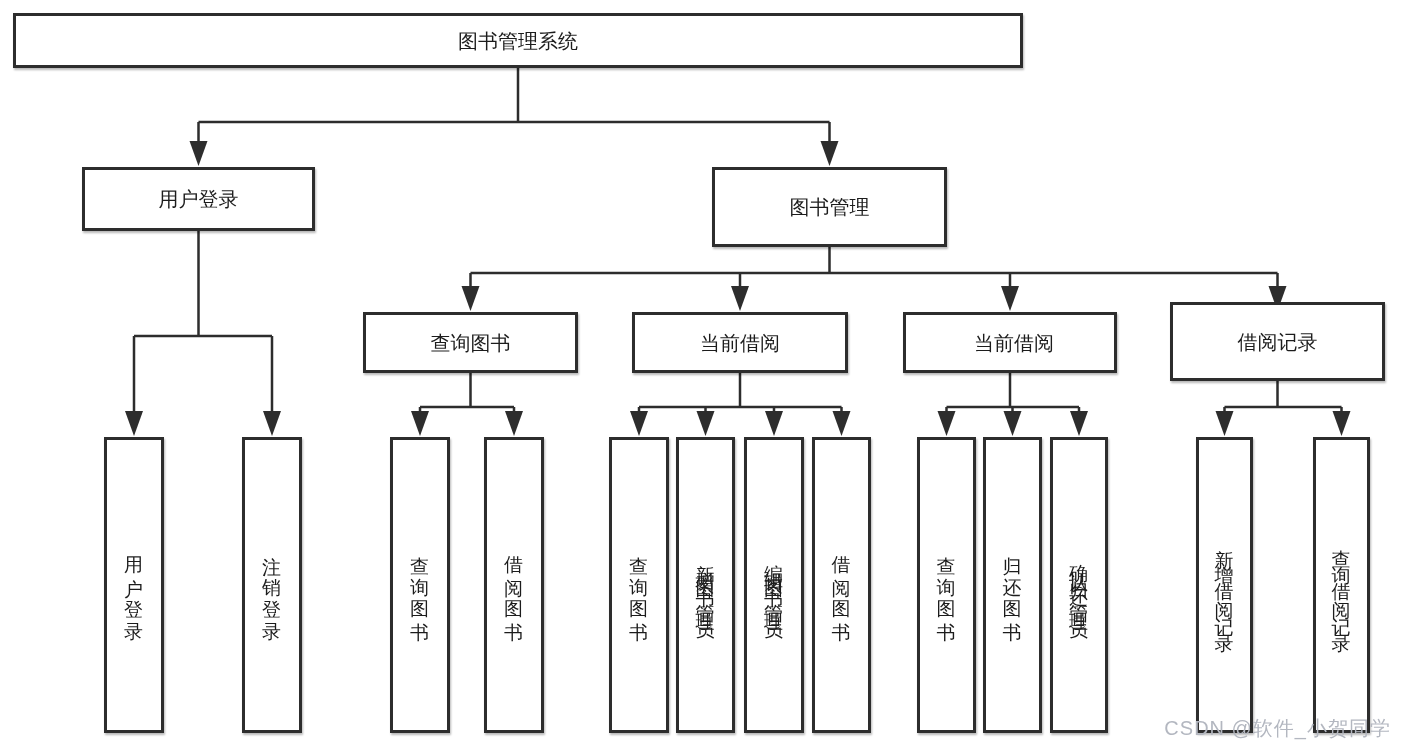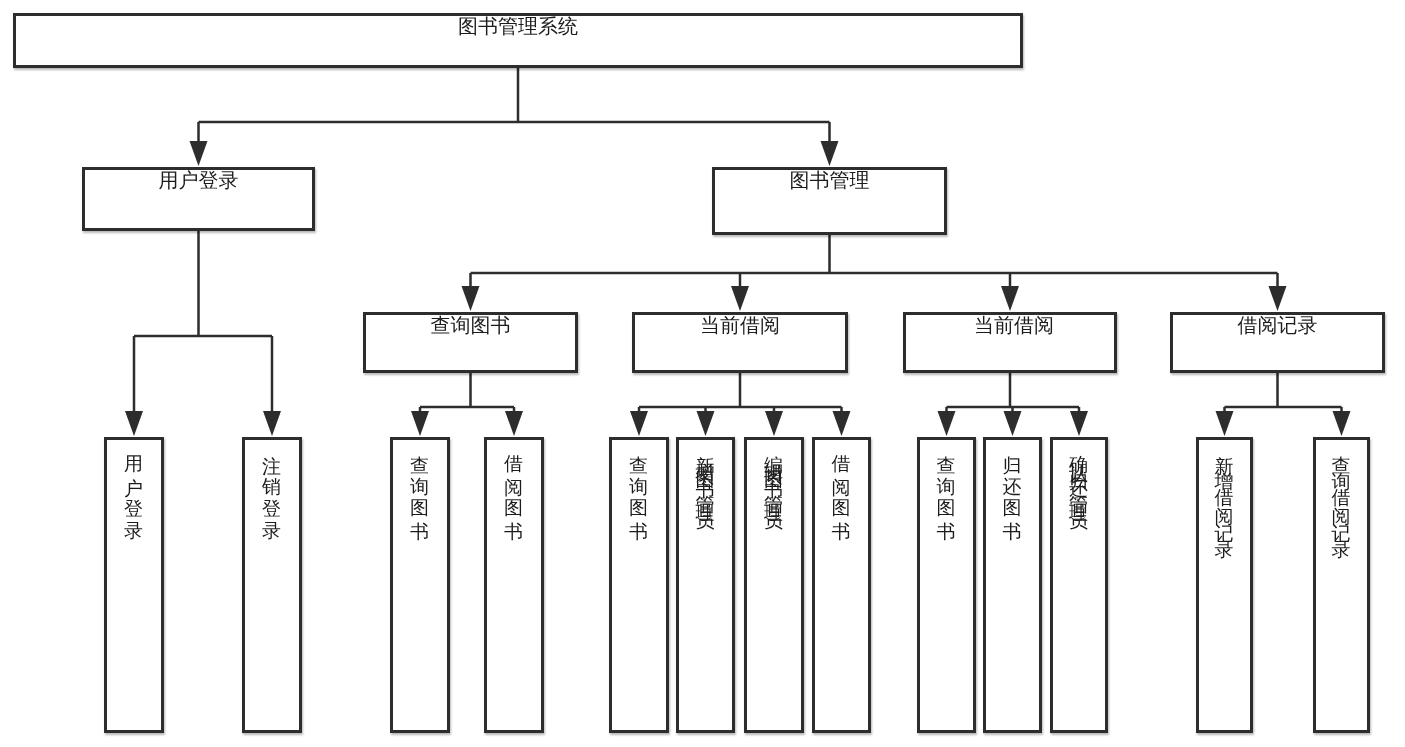--- a/index.html
+++ b/index.html
@@ -21,21 +21,21 @@
     top: 0;
     width: 1405px;
     height: 747px;
   }
   .node {
     position: absolute;
     box-sizing: border-box;
     border: 3px solid var(--border-color, #2d2d2d);
     background: var(--box-fill, #ffffff);
     display: flex;
-    align-items: flex-start;
+    align-items: center;
     justify-content: center;
     box-shadow: 1px 2px 2px rgba(0,0,0,0.28);
   }
   .node .label {
     color: var(--text-color, #1c1c1c);
     font-size: 20px;
     line-height: 1;
     white-space: nowrap;
   }
   .node.vertical .label {
@@ -80,33 +80,33 @@
       <polygon points="1215.5,411 1233.5,411 1224.5,436" fill="#2d2d2d"></polygon>
       <polygon points="1332.5,411 1350.5,411 1341.5,436" fill="#2d2d2d"></polygon>
     </svg>
   <div id="nodes">
       <div class="node horizontal" style="left: 13px; top: 13px; width: 1010px; height: 55px;">
         <span class="label">图书管理系统</span>
       </div>
       <div class="node horizontal" style="left: 82px; top: 167px; width: 233px; height: 64px;">
         <span class="label">用户登录</span>
       </div>
-      <div class="node horizontal" style="left: 712px; top: 167px; width: 235px; height: 68px;">
+      <div class="node horizontal" style="left: 712px; top: 167px; width: 235px; height: 80px;">
         <span class="label">图书管理</span>
       </div>
       <div class="node horizontal" style="left: 363px; top: 312px; width: 215px; height: 61px;">
         <span class="label">查询图书</span>
       </div>
       <div class="node horizontal" style="left: 632px; top: 312px; width: 216px; height: 61px;">
         <span class="label">当前借阅</span>
       </div>
       <div class="node horizontal" style="left: 903px; top: 312px; width: 214px; height: 61px; padding-left: 8px;">
         <span class="label">当前借阅</span>
       </div>
-      <div class="node horizontal" style="left: 1170px; top: 312px; width: 215px; height: 61px;">
+      <div class="node horizontal" style="left: 1170px; top: 302px; width: 215px; height: 79px;">
         <span class="label">借阅记录</span>
       </div>
       <div class="node vertical" style="left: 104px; top: 437px; width: 60px; height: 296px;">
         <span class="label" style="letter-spacing: 22px;">用户登录</span>
       </div>
       <div class="node vertical" style="left: 242px; top: 437px; width: 60px; height: 296px;">
         <span class="label" style="letter-spacing: 22px;">注销登录</span>
       </div>
       <div class="node vertical" style="left: 390px; top: 437px; width: 60px; height: 296px;">
         <span class="label" style="letter-spacing: 22px;">查询图书</span>
@@ -135,13 +135,14 @@
       <div class="node vertical" style="left: 1050px; top: 437px; width: 58px; height: 296px;">
         <span class="label" style="letter-spacing: 8px;">确认归还（管理员）</span>
       </div>
       <div class="node vertical" style="left: 1196px; top: 437px; width: 57px; height: 296px;">
         <span class="label" style="letter-spacing: 17px;">新增借阅记录</span>
       </div>
       <div class="node vertical" style="left: 1313px; top: 437px; width: 57px; height: 296px;">
         <span class="label" style="letter-spacing: 17px;">查询借阅记录</span>
       </div>
     </div>
+  <div id="watermark">CSDN @软件_小贺同学</div>
 </div>
 
 </body></html>

